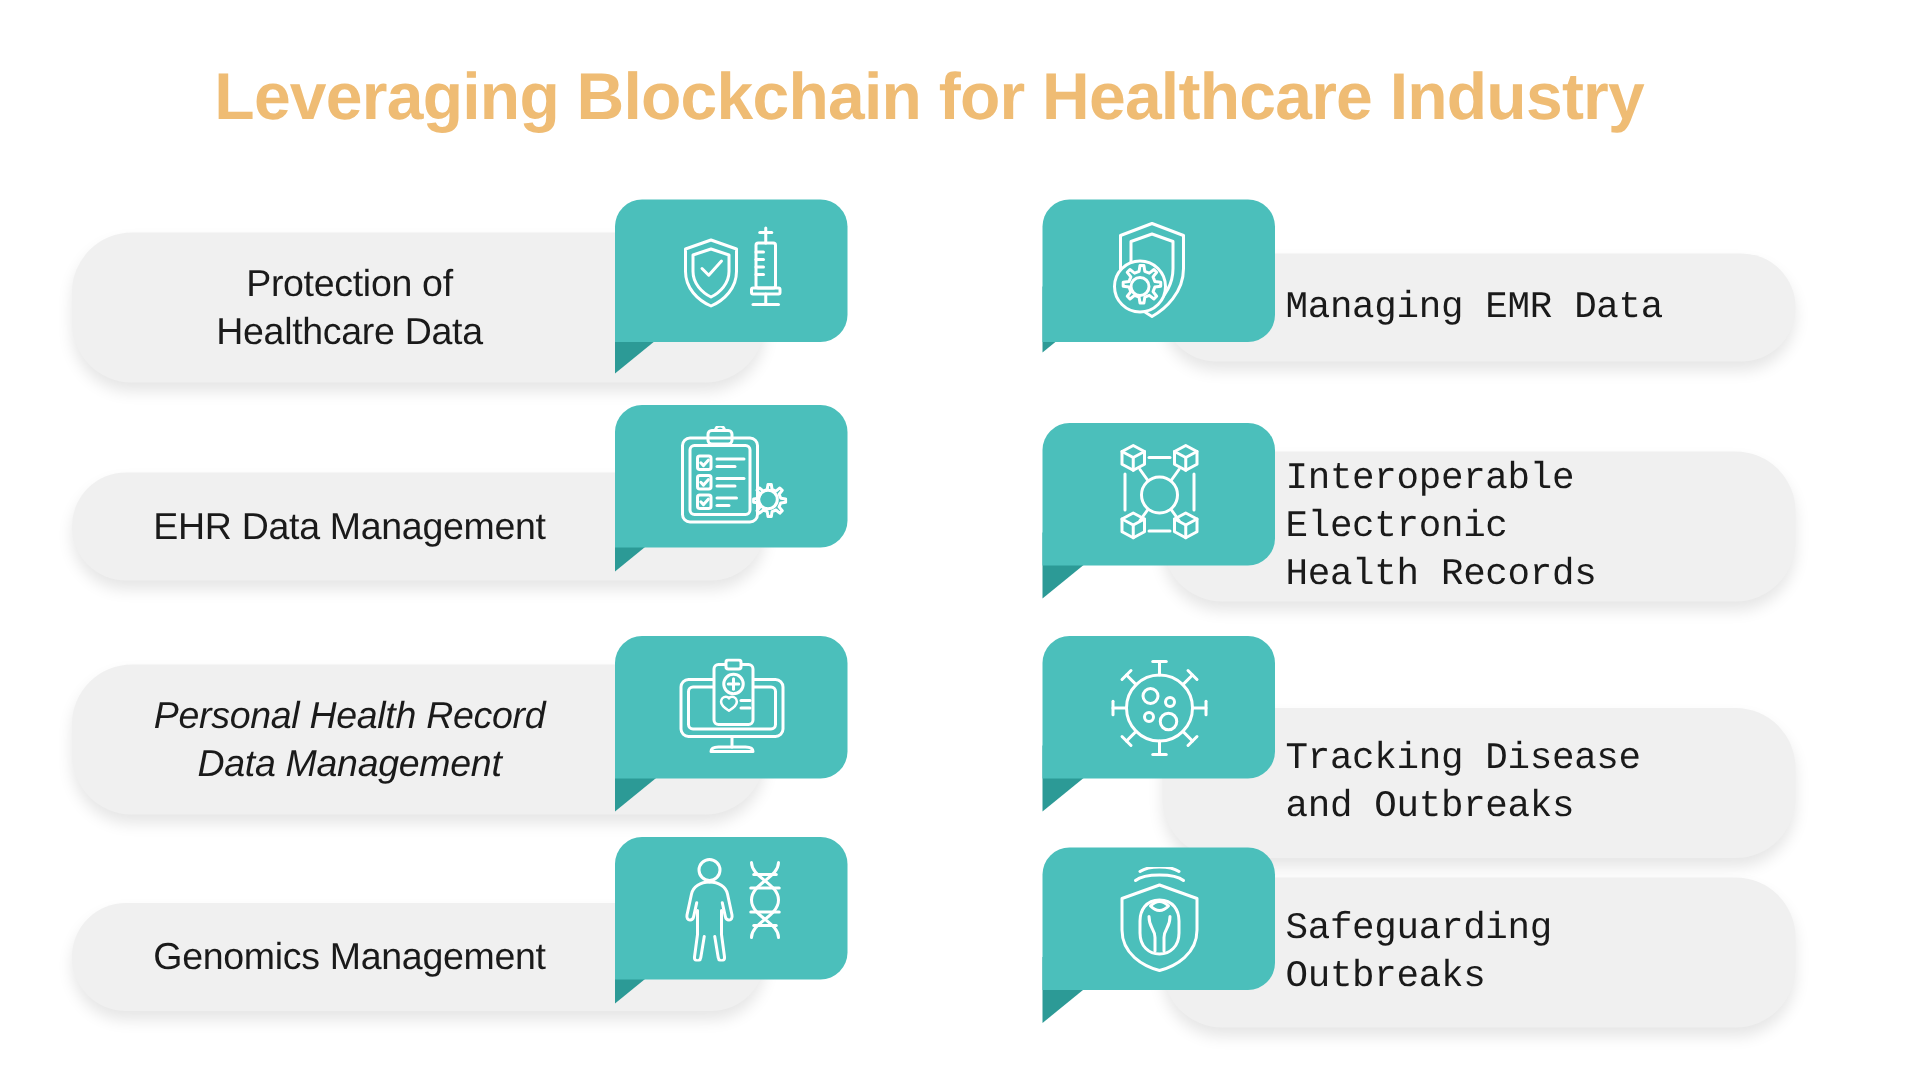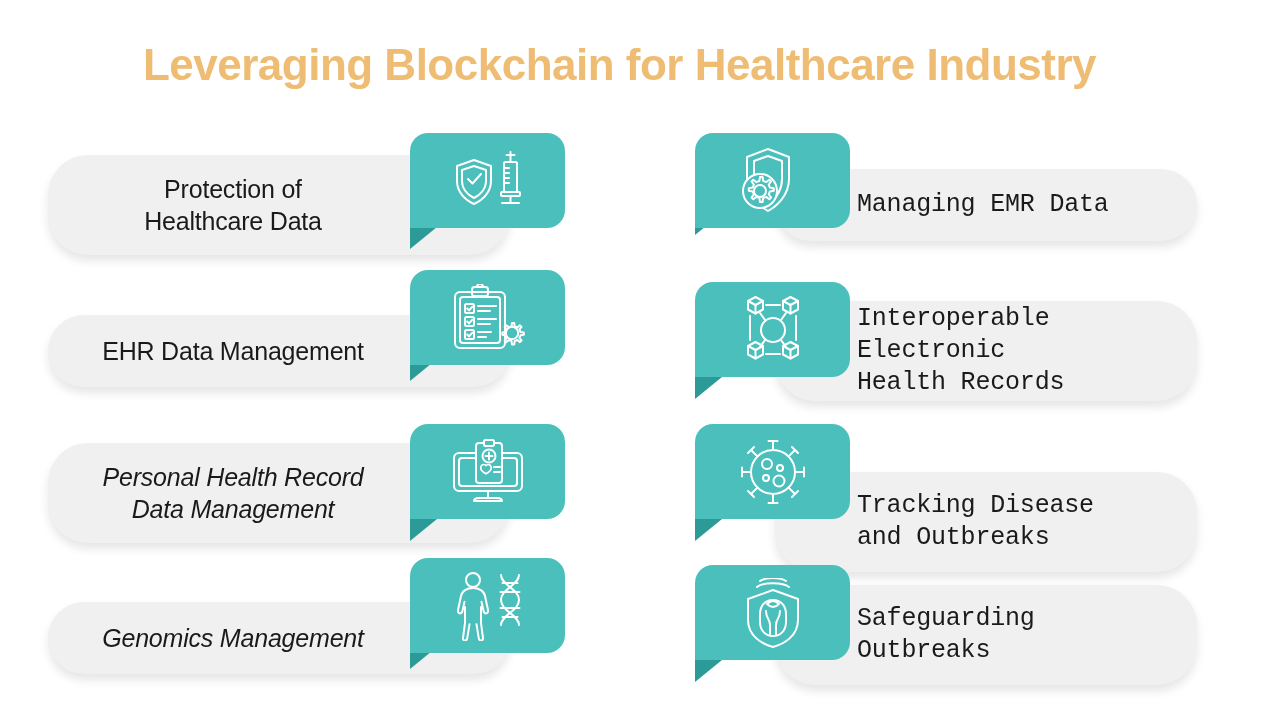--- a/index.html
+++ b/index.html
@@ -182,21 +182,21 @@
             <line x1="37.5" y1="17" x2="44.5" y2="17"></line>
             <path d="M36 30 c0-2.4 1.9-4 3.8-4 c1 0 1.9 .5 2.4 1.3 c.5-.8 1.4-1.3 2.4-1.3 c1.9 0 3.8 1.6 3.8 4 c0 3.3-6.2 7-6.2 7 S36 33.3 36 30 Z" transform="translate(-3,0) scale(0.85) translate(6,4)"></path>
             <line x1="46" y1="28" x2="52" y2="28"></line>
             <line x1="46" y1="33" x2="52" y2="33"></line>
           </svg>
         </span>
       </div>
     </div>
 
     <div class="row">
-      <div class="pill" style="top:602px;height:72px;font-style:italic;">
+      <div class="pill" style="top:602px;height:72px;">
         <div class="pill-label">Genomics Management</div>
       </div>
       <div class="tail" style="left:410px;top:625px;"></div>
       <div class="badge" style="top:558px;">
         <span>
           <svg width="78" height="70" viewBox="0 0 78 70" fill="none" stroke="#ffffff" stroke-width="2" stroke-linecap="round" stroke-linejoin="round">
             <circle cx="24" cy="9" r="7"></circle>
             <path d="M24 17 c-6 0-11 3-12 8 l-3 14 c-.4 2 .6 3.4 2 3.4 1.3 0 2.2-1 2.5-2.6 l2-9"></path>
             <path d="M24 17 c6 0 11 3 12 8 l3 14 c.4 2-.6 3.4-2 3.4-1.3 0-2.2-1-2.5-2.6 l-2-9"></path>
             <path d="M16 36 v16 l-2 15 c-.2 1.5 .7 2.5 2 2.5 1.2 0 2-.8 2.2-2.2 l2.3-14"></path>

